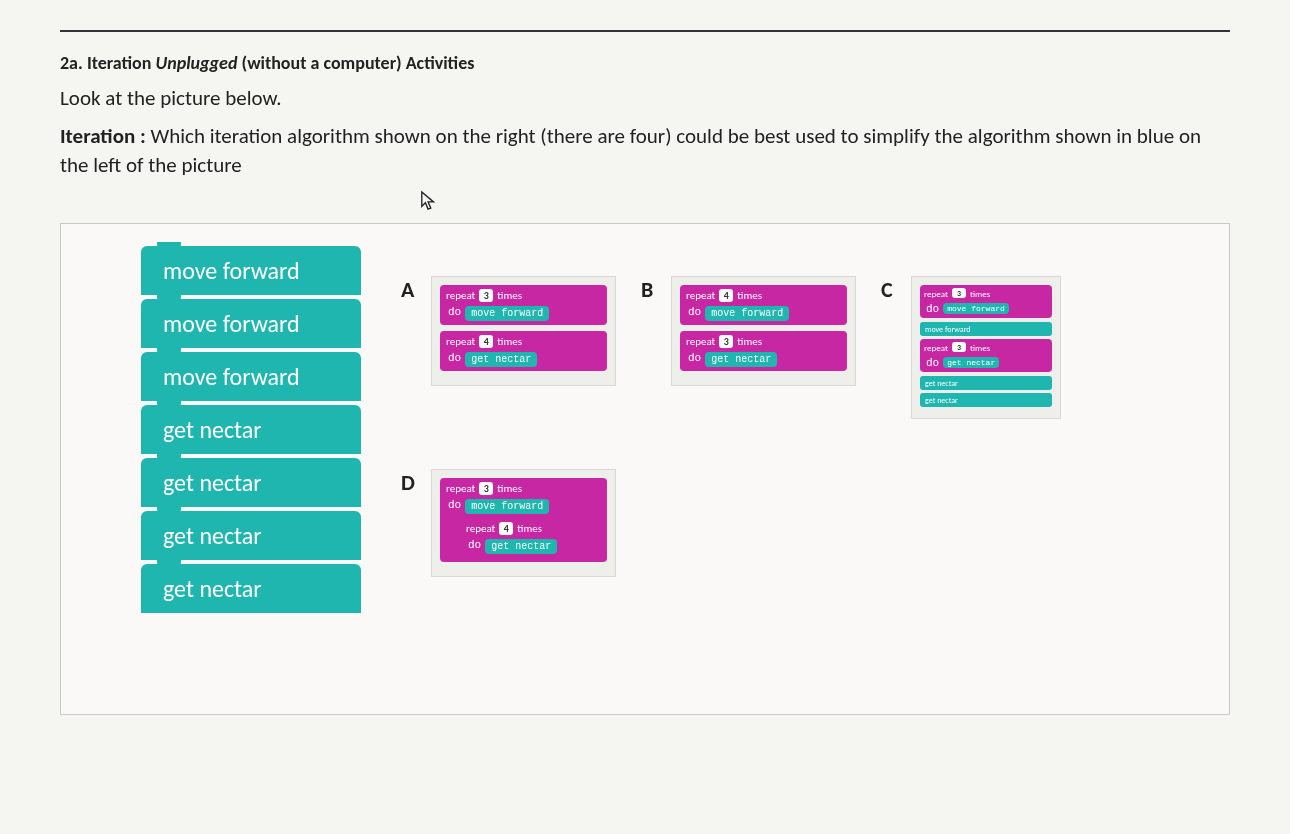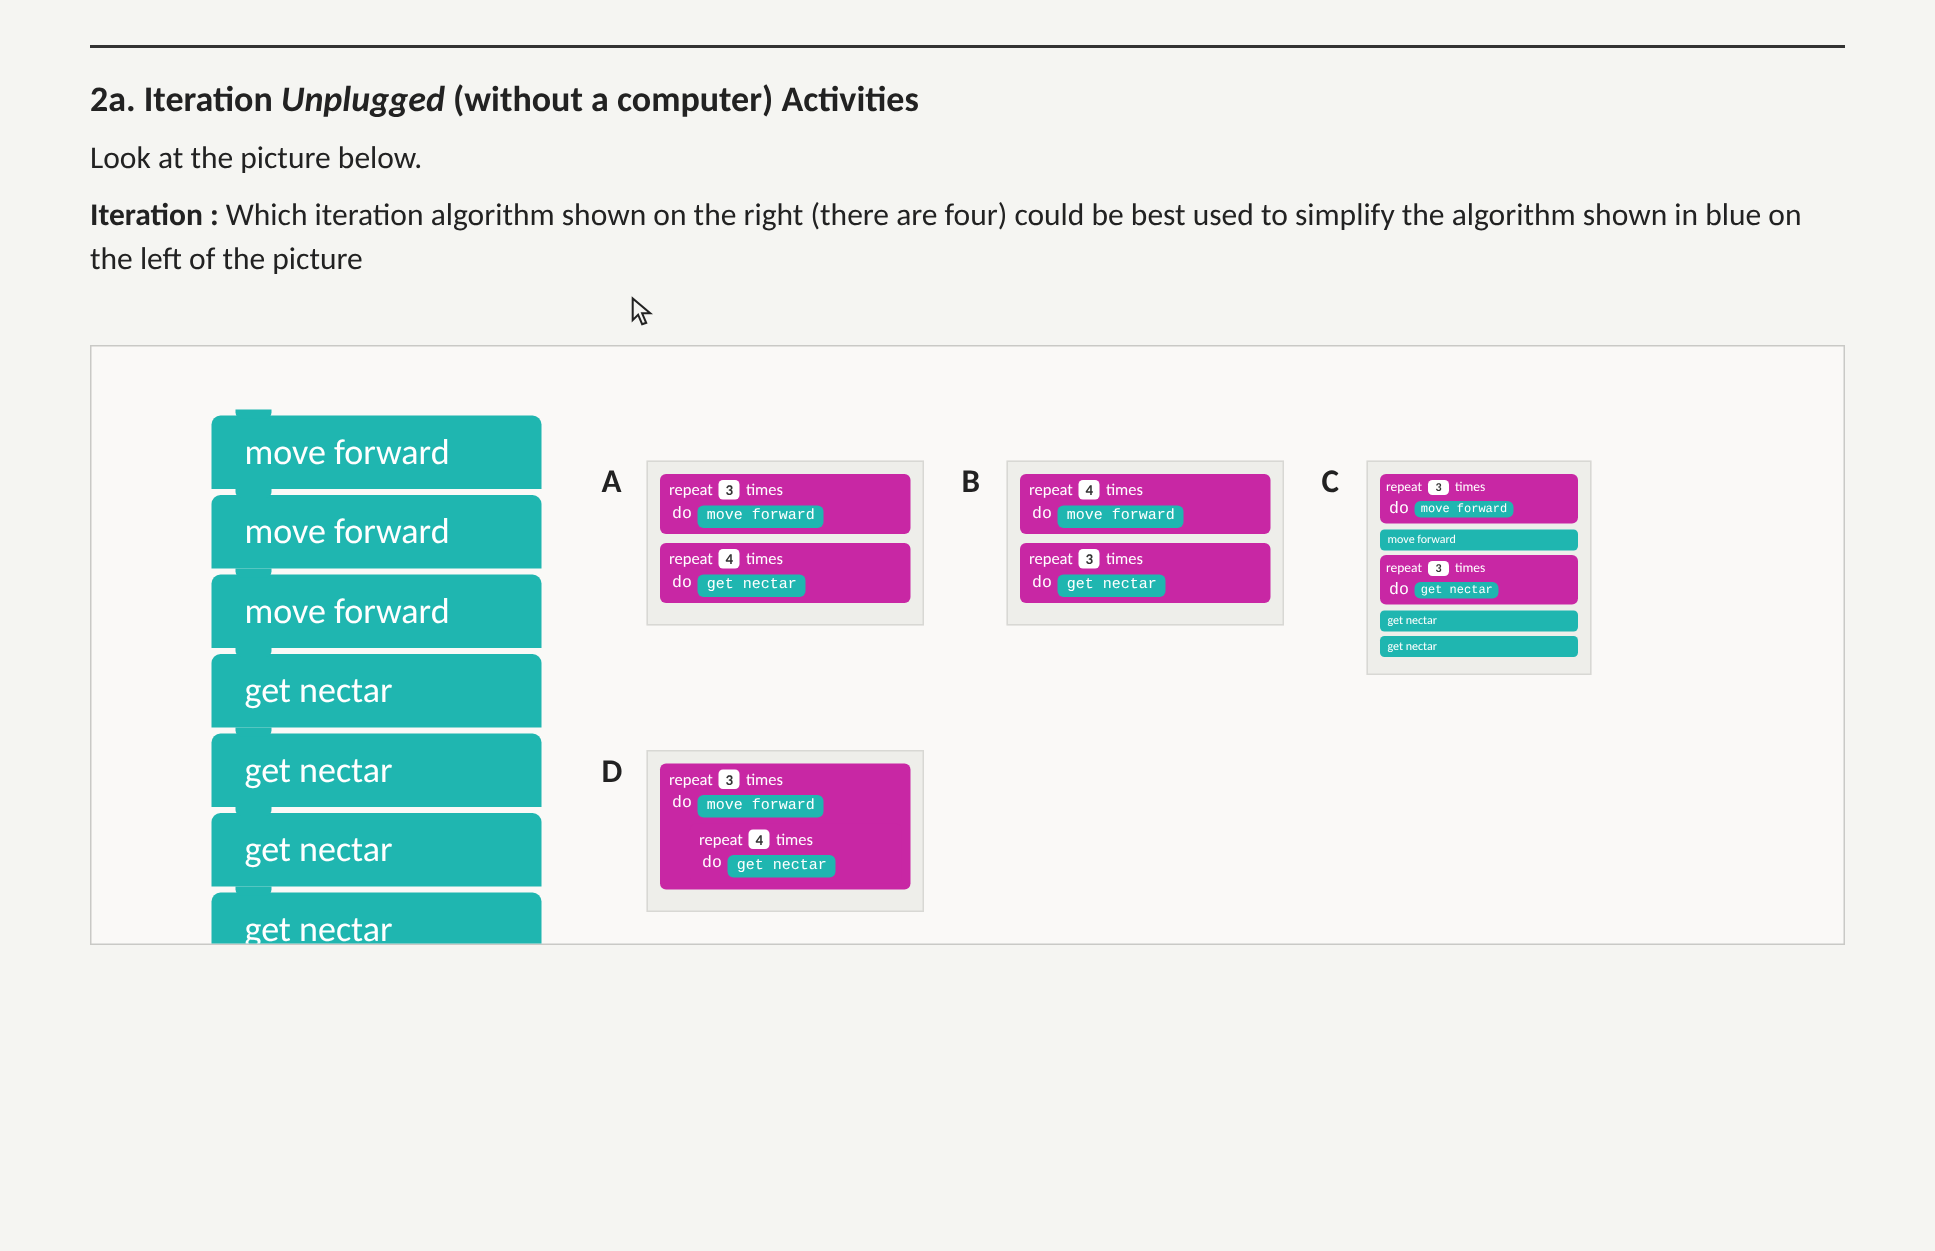--- a/index.html
+++ b/index.html
@@ -11,21 +11,21 @@
     color: #222;
   }
   .page {
     padding: 20px 60px 0 60px;
   }
   .rule {
     border-top: 2px solid #333;
     margin: 10px 0 20px 0;
   }
   .heading {
-    font-size: 24px;
+    font-size: 18px;
     font-weight: 700;
   }
   .heading .italic { font-style: italic; }
   .para { font-size: 21px; margin: 10px 0; line-height: 1.35; }
   .q-label { font-weight: 700; }
   .ans-label { font-weight: 700; }
   .ans-line {
     display: inline-block;
     border-bottom: 2px solid #333;
     width: 60px;
@@ -35,27 +35,27 @@
   .cursor {
     width: 18px; height: 24px;
     position: relative;
     margin-left: 360px;
     margin-top: 10px;
   }
   .cursor svg { display:block; }
   .figure {
     border: 1px solid #c9c9c6;
     margin-top: 10px;
-    padding: 36px 20px 0 20px;
+    padding: 12px 20px 0 20px;
     background: #faf9f7;
     display: flex;
     gap: 40px;
     align-items: flex-start;
     overflow: hidden;
-    height: 400px;
+    height: 492px;
   }
   
   .teal-stack {
     margin-top: 10px;
     margin-left: 60px;
   }
   .teal-block {
     background: #1fb6b0;
     color: #fff;
     font-size: 24px;
@@ -101,21 +101,21 @@
   .card.small { width: 150px; }
   
   .rep-block {
     background: #c827a4;
     border-radius: 4px;
     padding: 4px 6px 4px 6px;
     color: #fff;
     font-size: 11px;
     margin-bottom: 6px;
   }
-  .rep-head { display:flex; align-items:flex-end; gap:4px; white-space:nowrap; }
+  .rep-head { display:flex; align-items:flex-start; gap:4px; white-space:nowrap; }
   .num-chip {
     background:#fff; color:#333;
     border-radius:3px;
     padding:0 4px;
     font-weight:700;
     font-size:10px;
     min-width:14px;
     text-align:center;
   }
   .rep-body {

